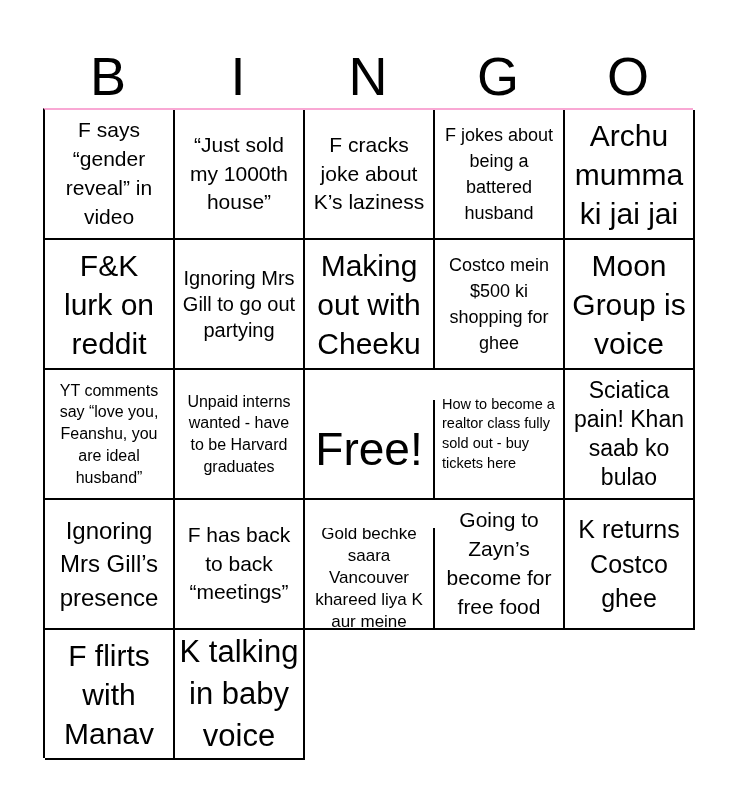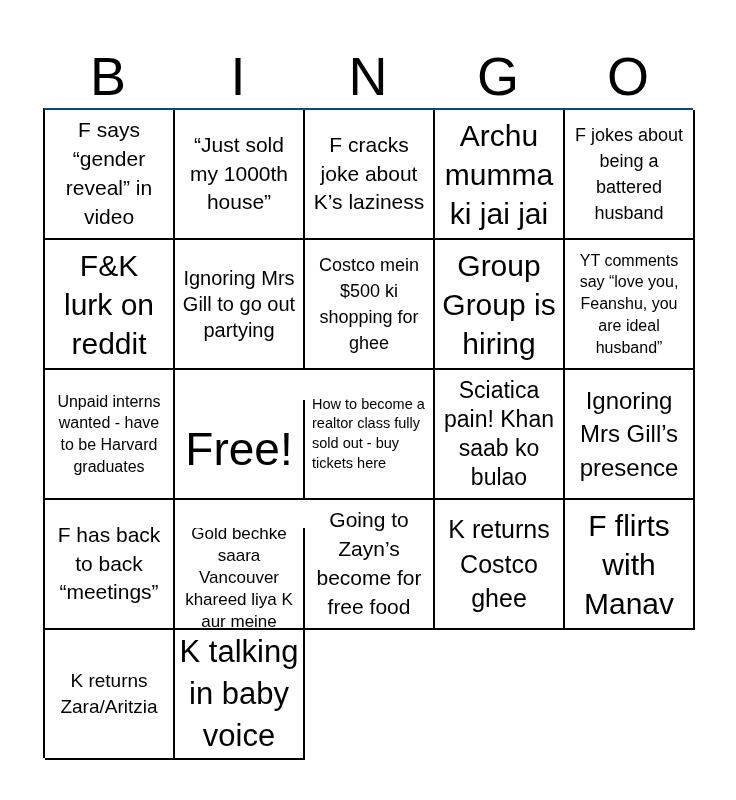--- a/index.html
+++ b/index.html
@@ -36,21 +36,21 @@
     .grid {
       position: absolute;
       left: 43px;
       top: 108px;
       width: 650px;
       height: 650px;
       display: grid;
       grid-template-columns: repeat(5, 130px);
       grid-template-rows: repeat(5, 130px);
       box-sizing: border-box;
-      border-top: 2px solid #0c4a6e;
+      border-top: 2px solid #f9a8d4;
       border-left: 2px solid #000;
     }
     .cell {
       box-sizing: border-box;
       border-right: 2px solid #000;
       border-bottom: 2px solid #000;
       display: flex;
       align-items: center;
       justify-content: center;
       text-align: center;
@@ -83,38 +83,41 @@
 
   <div class="cell fs-m">
     <span style="width:112px">F says “gender reveal” in video</span>
   </div>
   <div class="cell fs-m">
     <span style="width:112px">“Just sold my 1000th house”</span>
   </div>
   <div class="cell fs-m">
     <span style="width:116px">F cracks joke about K’s laziness</span>
   </div>
+  <div class="cell fs-s">
+    <span style="width:118px;line-height:1.45">F jokes about being a battered husband</span>
+  </div>
   <div class="cell fs-xl">
     <span style="width:118px">Archu mumma ki jai jai</span>
-  </div>
-  <div class="cell fs-s">
-    <span style="width:118px;line-height:1.45">F jokes about being a battered husband</span>
   </div>
 
   <div class="cell fs-xl">
     <span style="width:112px">F&amp;K lurk on reddit</span>
   </div>
   <div class="cell fs-m">
     <span style="width:116px;font-size:20px;line-height:1.3">Ignoring Mrs Gill to go out partying</span>
   </div>
+  <div class="cell fs-xl">
+    <span style="width:120px">Making out with Cheeku</span>
+  </div>
   <div class="cell fs-s">
     <span style="width:118px;line-height:1.45">Costco mein $500 ki shopping for ghee</span>
   </div>
   <div class="cell fs-xl">
-    <span style="width:118px">Group Group is hiring</span>
+    <span style="width:118px">Moon Group is voice</span>
   </div>
 
   <div class="cell fs-xxs">
     <span style="width:116px;font-size:16px;line-height:1.36">YT comments say “love you, Feanshu, you are ideal husband”</span>
   </div>
   <div class="cell fs-xxs">
     <span style="width:116px;font-size:16px;line-height:1.36">Unpaid interns wanted - have to be Harvard graduates</span>
   </div>
   <div class="cell fs-free">
     <span>Free!</span>
@@ -138,19 +141,16 @@
   <div class="cell fs-m">
     <span style="width:118px">Going to Zayn’s become for free food</span>
   </div>
   <div class="cell fs-l">
     <span style="width:122px;font-size:25px;line-height:1.38">K returns Costco ghee</span>
   </div>
 
   <div class="cell fs-xl">
     <span style="width:112px">F flirts with Manav</span>
   </div>
-  <div class="cell fs-s">
-    <span style="width:120px;font-size:19px;line-height:1.35">K returns Zara/Aritzia</span>
-  </div>
   <div class="cell fs-l">
     <span style="width:122px;font-size:31px;line-height:1.35">K talking in baby voice</span>
   </div>
 </div>
 
 </body></html>

